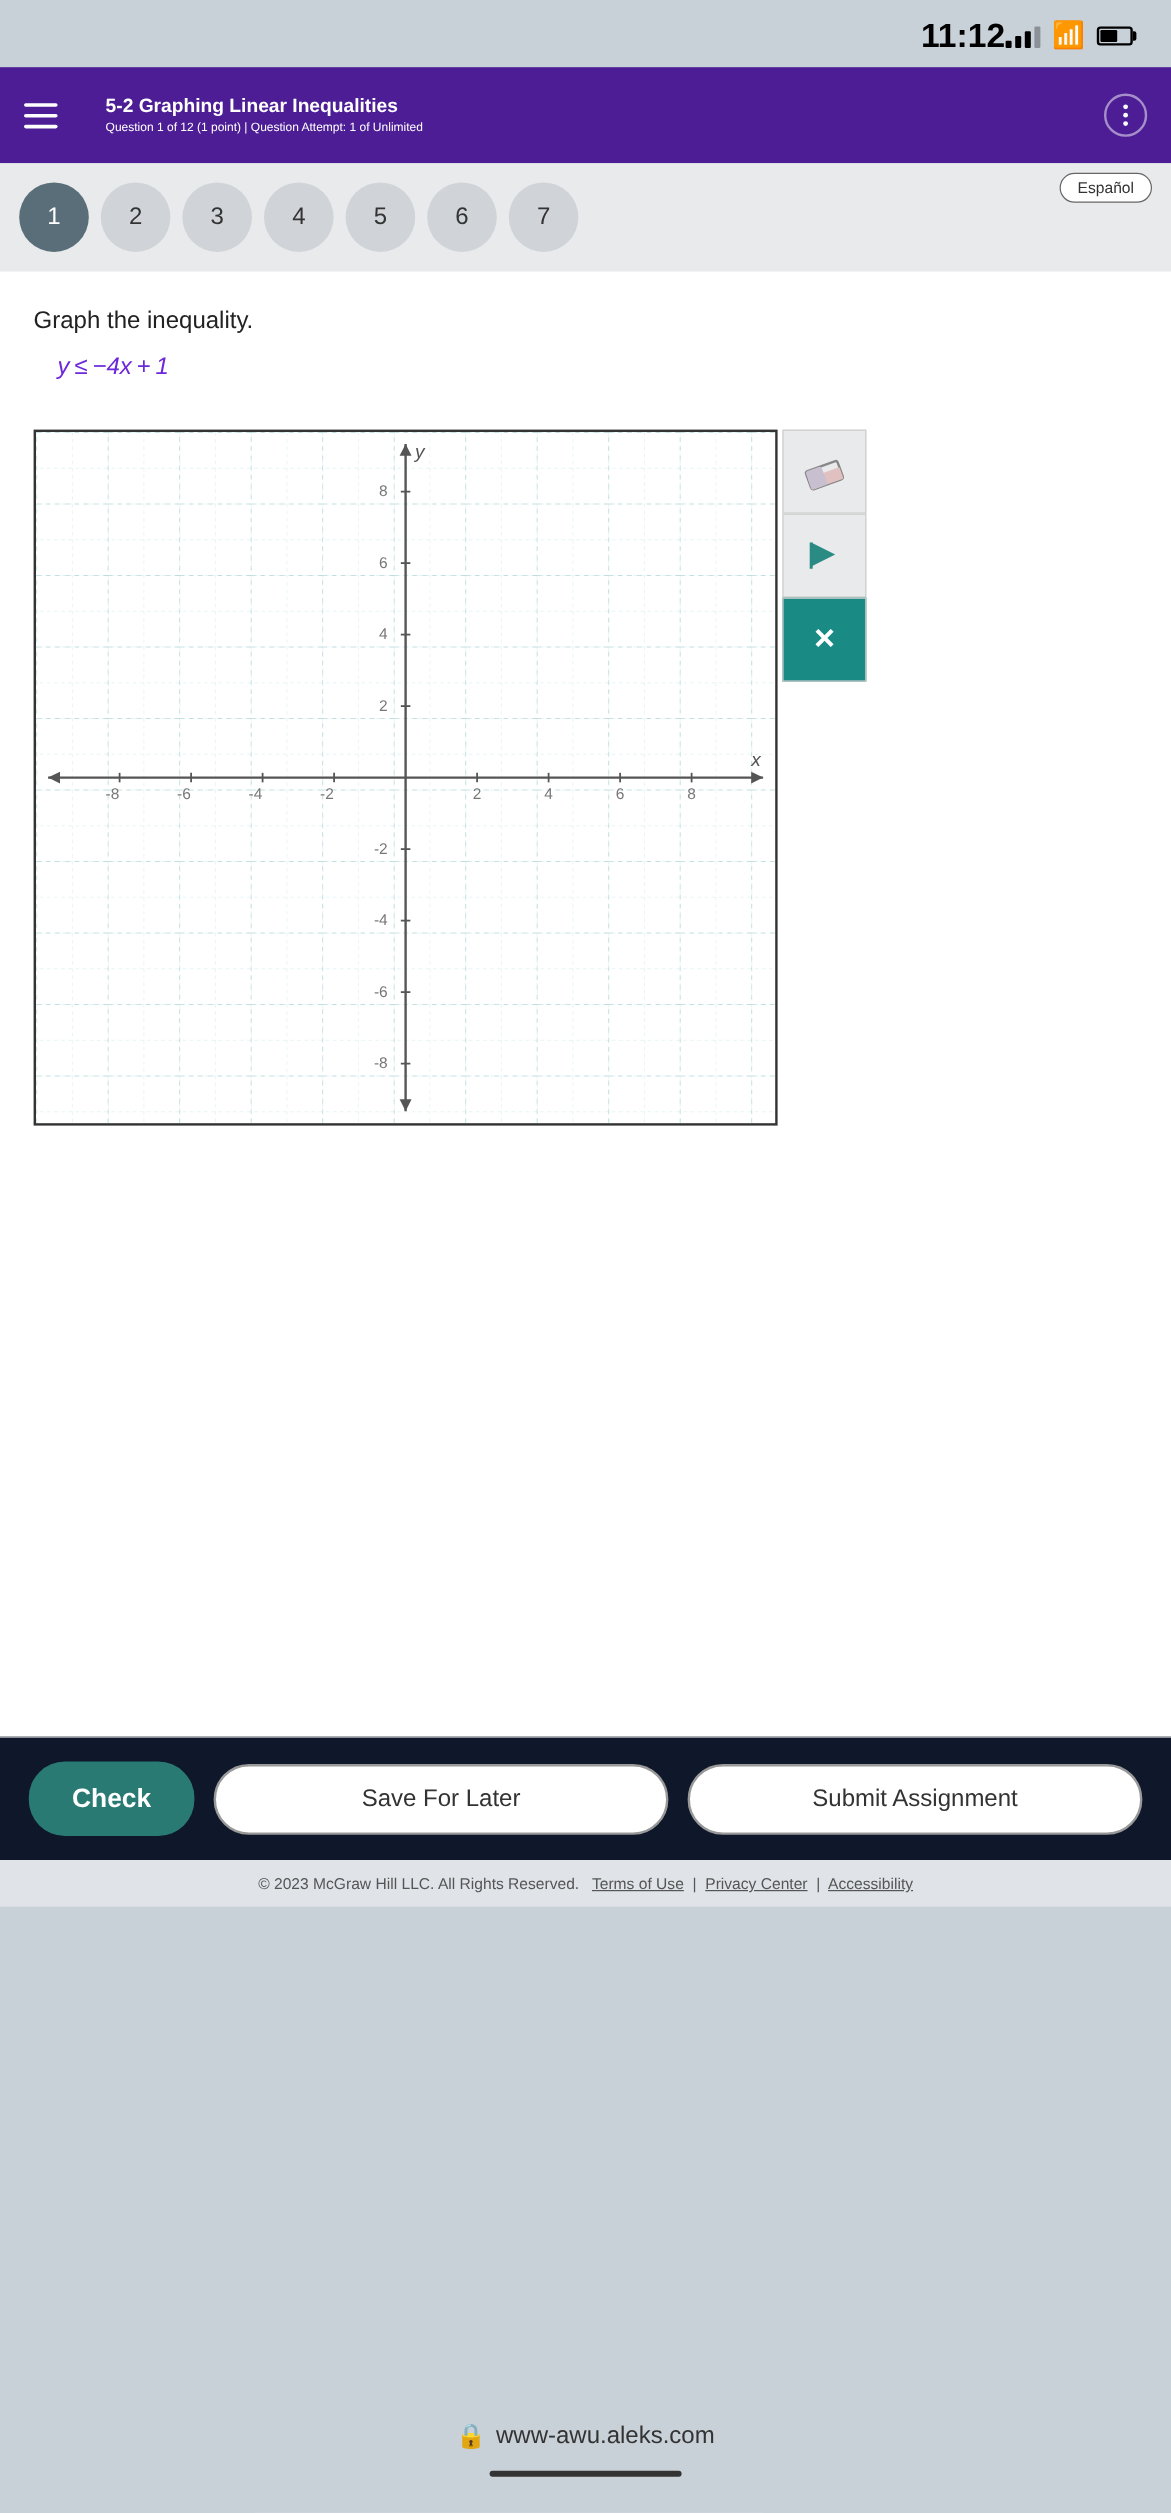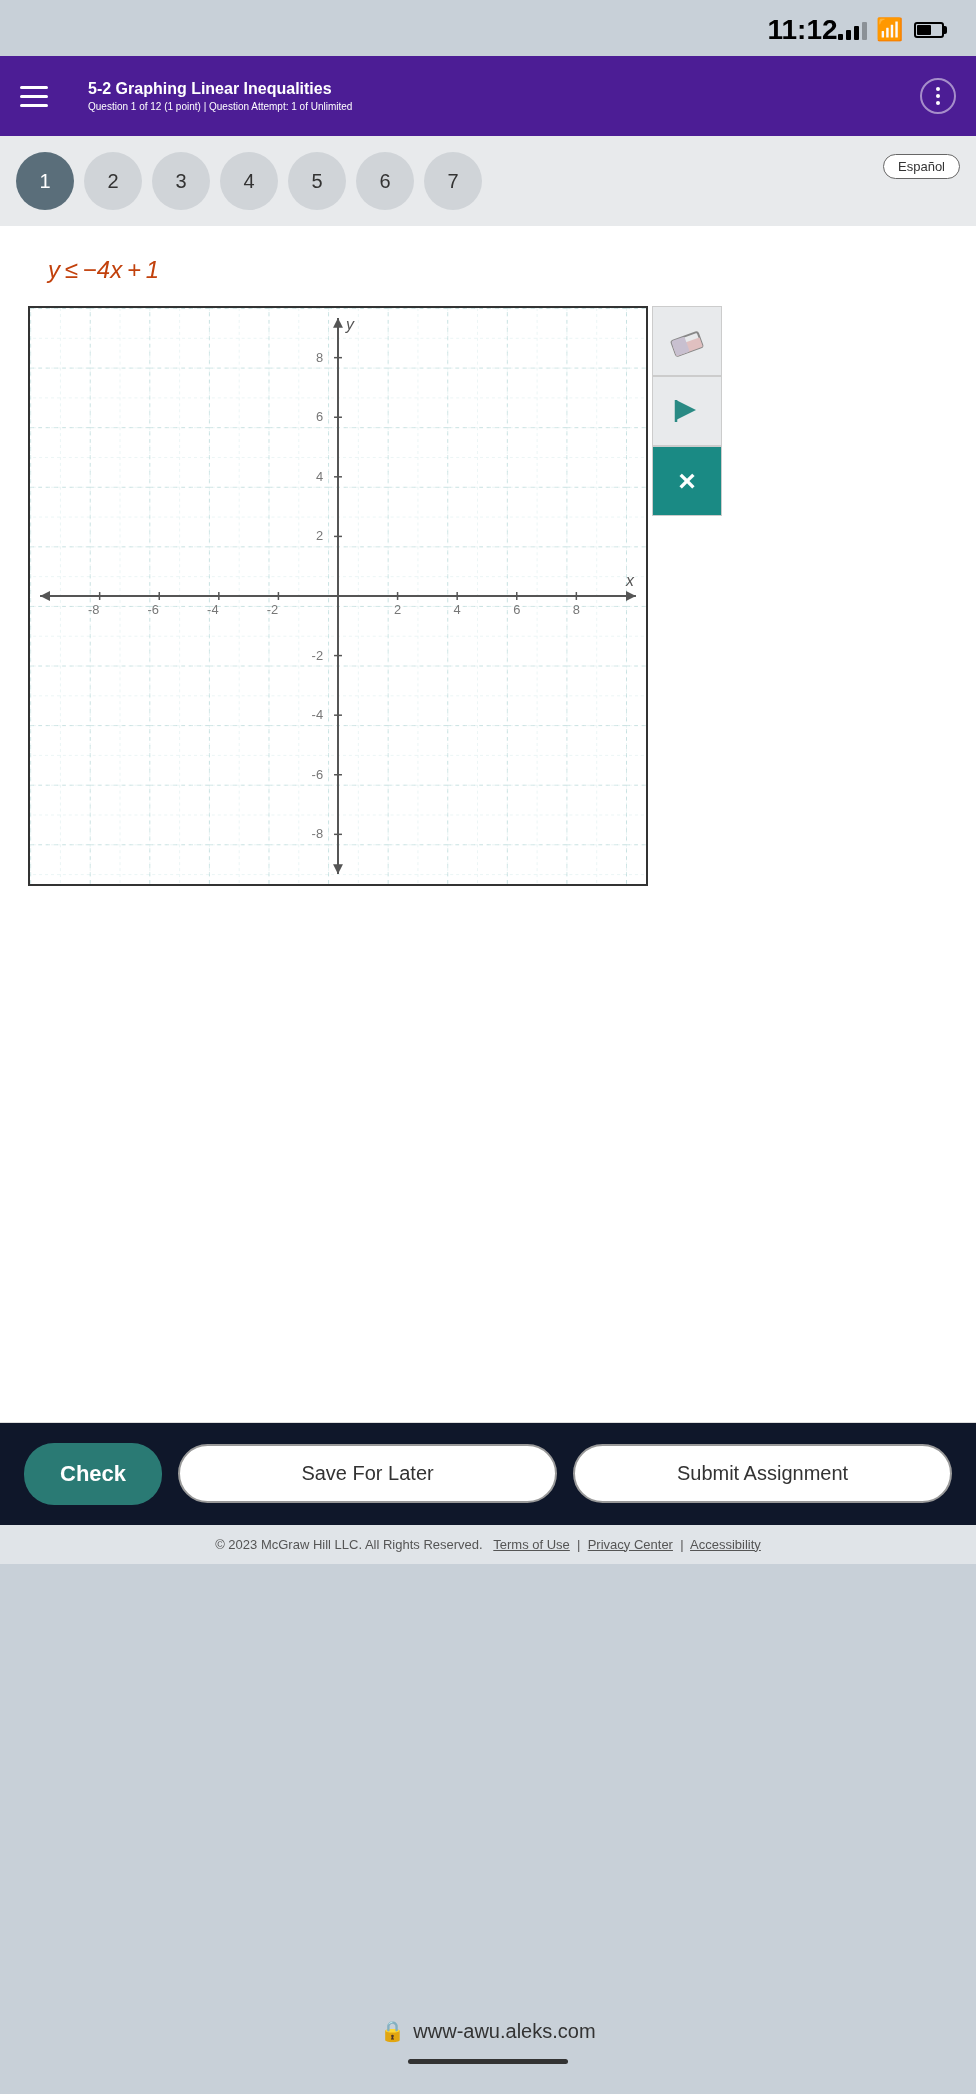--- a/index.html
+++ b/index.html
@@ -142,21 +142,21 @@
       background: #e8eaec;
       padding: 16px 16px;
       display: flex;
       align-items: center;
       gap: 10px;
       position: relative;
     }
     .espanol-btn {
       position: absolute;
       right: 16px;
-      top: 18px;
+      top: 8px;
       border: 1.5px solid #666;
       border-radius: 20px;
       padding: 4px 14px;
       font-size: 13px;
       color: #333;
       background: white;
       cursor: pointer;
     }
     .q-btn {
       width: 58px;
@@ -185,23 +185,23 @@
       padding: 30px 28px 20px 28px;
     }
 
     .question-text {
       font-size: 20px;
       color: #222;
       margin-bottom: 16px;
     }
 
     .equation {
-      font-size: 24px;
-      color: #c2410c;
-      margin-bottom: 22px;
+      font-size: 20px;
+      color: #6d28d9;
+      margin-bottom: 40px;
       margin-left: 20px;
       font-style: italic;
     }
 
     
     .graph-container {
       display: flex;
       align-items: flex-start;
       gap: 0;
       margin: 0 auto;
@@ -368,20 +368,21 @@
   <button class="q-btn">2</button>
   <button class="q-btn">3</button>
   <button class="q-btn">4</button>
   <button class="q-btn">5</button>
   <button class="q-btn">6</button>
   <button class="q-btn">7</button>
   <span class="espanol-btn">Español</span>
 </div>
 
 <div class="main-content">
+  <div class="question-text">Graph the inequality.</div>
   <div class="equation">
     <i>y</i> ≤ −4<i>x</i> + 1
   </div>
 
   <div class="graph-container">
 
     <div class="graph-area">
       <svg class="graph-svg" viewBox="0 0 620 580" xmlns="http://www.w3.org/2000/svg">
 
         <defs>

